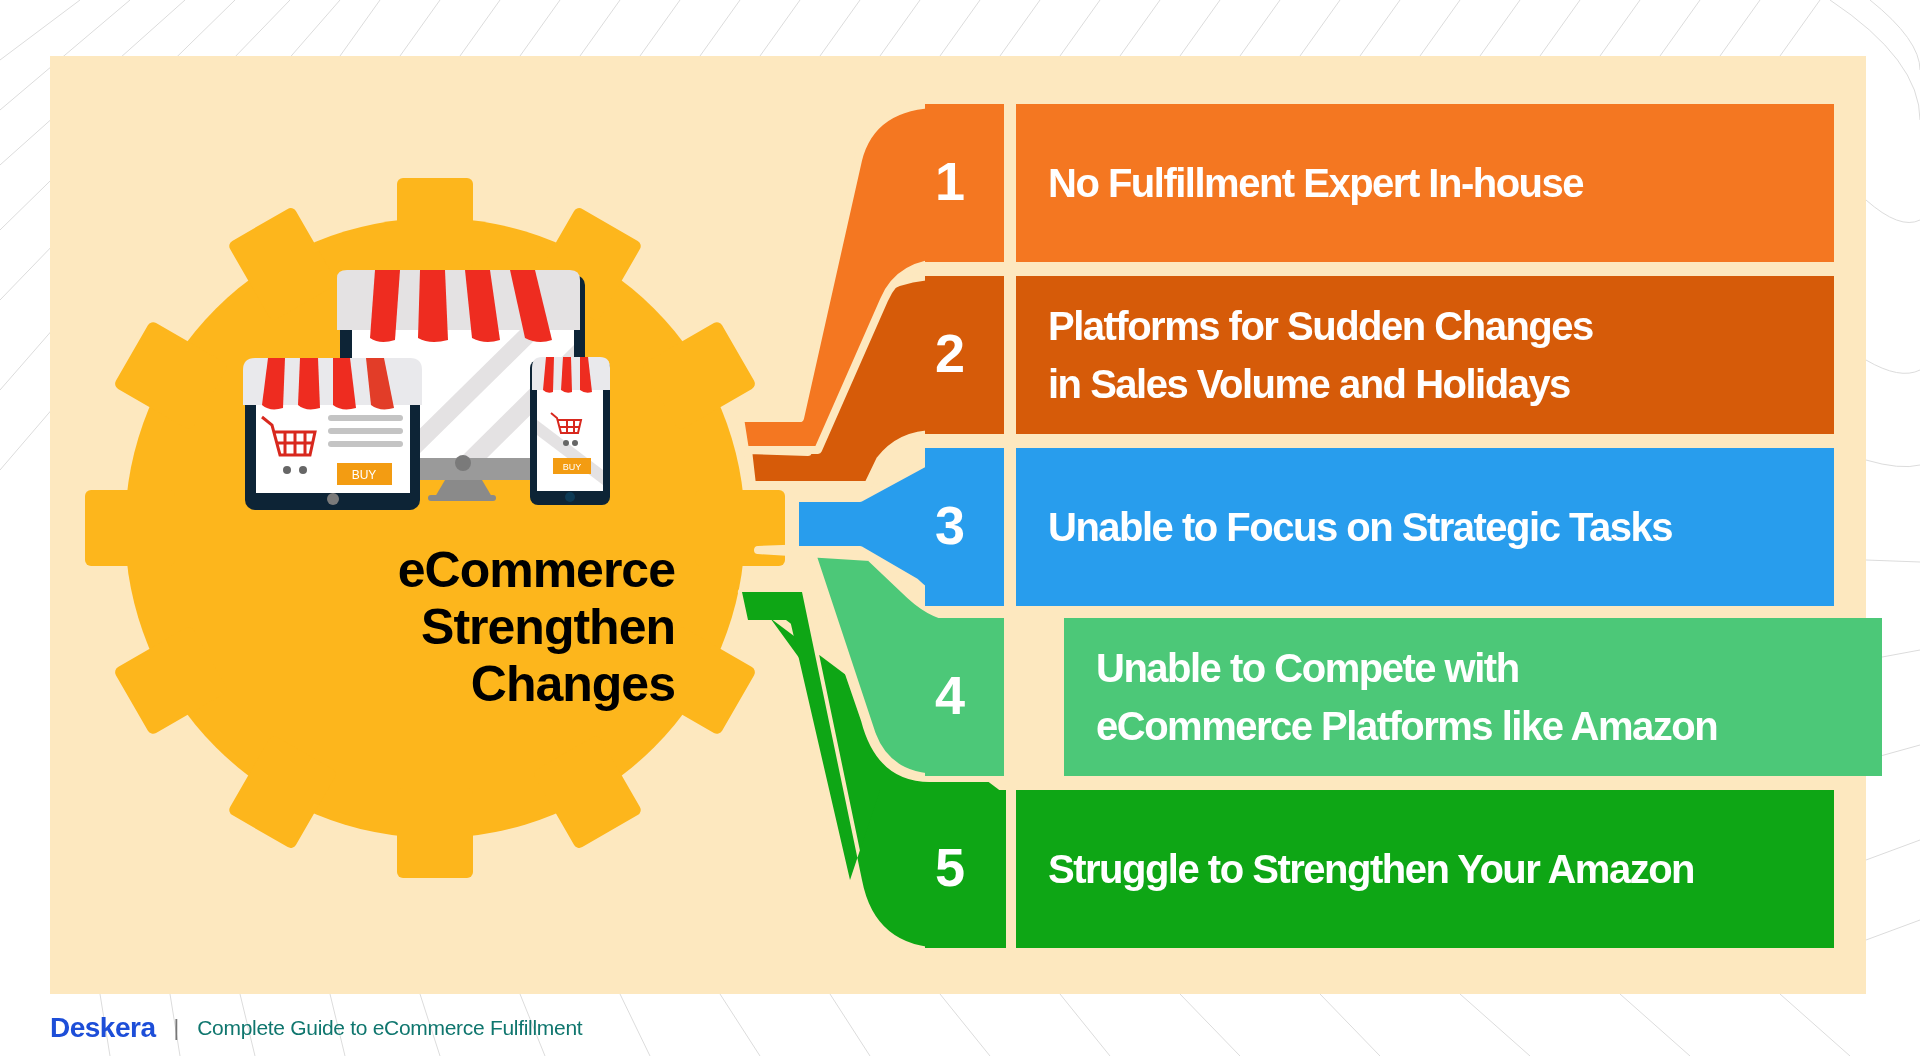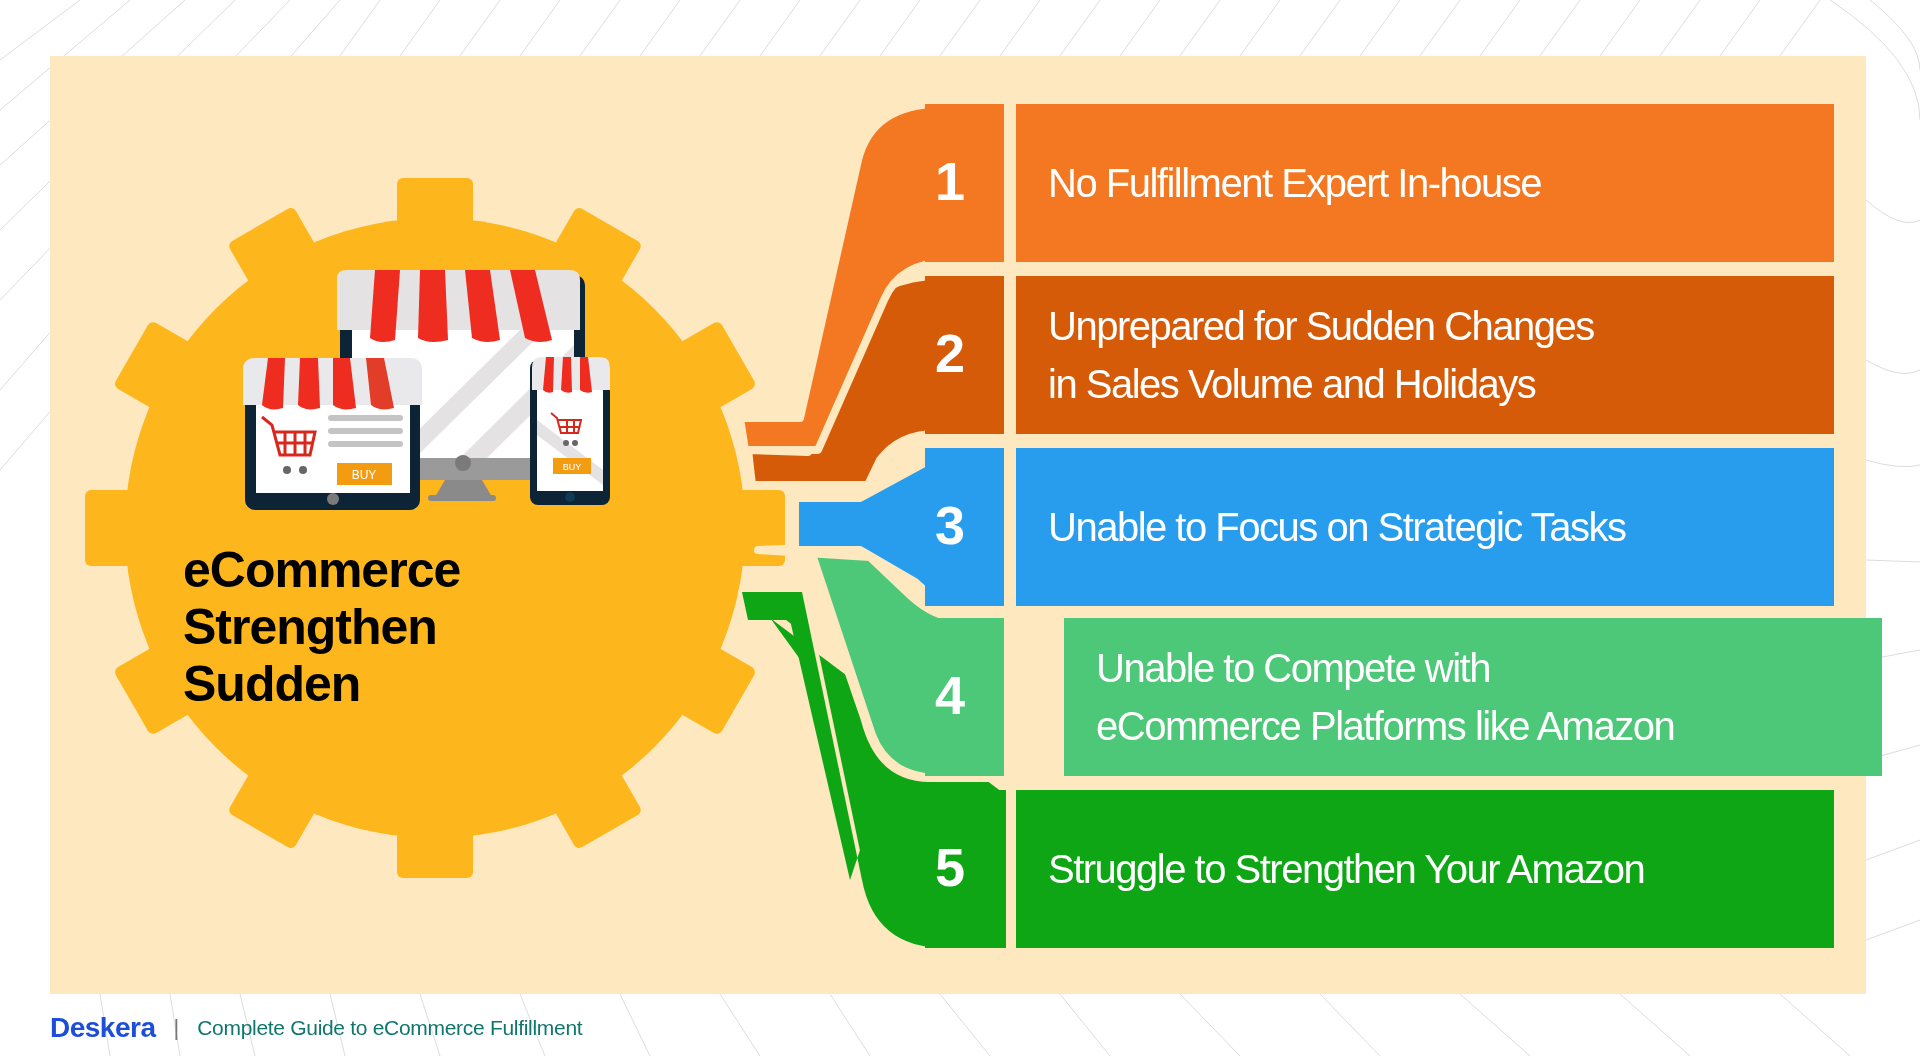--- a/index.html
+++ b/index.html
@@ -8,35 +8,35 @@
     background:#ffffff;
     font-family:"Liberation Sans", sans-serif;
   }
   .bg-lines { position:absolute; left:0; top:0; width:1920px; height:1056px; }
   .panel {
     position:absolute; left:50px; top:56px; width:1816px; height:938px;
     background:#fde8bf;
   }
   .art { position:absolute; left:0; top:0; width:1920px; height:1056px; }
   .gear-title {
-    position:absolute; left:183px; top:542px; width:480px;
-    text-align:left; color:#000; font-weight:700;
+    position:absolute; left:195px; top:542px; width:480px;
+    text-align:right; color:#000; font-weight:700;
     font-size:50px; line-height:57px; letter-spacing:-1px;
   }
   .gear-title span { display:block; }
   .row-num {
     position:absolute; left:900px; width:100px; text-align:center;
     color:#fff; font-weight:700; font-size:54px;
   }
   .row-box {
     position:absolute; left:1016px; width:818px; height:158px;
     display:flex; align-items:center; box-sizing:border-box; padding-left:32px;
   }
   .row-text {
-    color:#fff; font-weight:400; font-size:40px; line-height:58px;
+    color:#fff; font-weight:700; font-size:40px; line-height:58px;
     letter-spacing:-1.5px; white-space:pre-line;
   }
   .footer {
     position:absolute; left:50px; top:1010px; height:36px;
     display:flex; align-items:center;
   }
   .brand { color:#1d4ed8; font-weight:700; font-size:28px; letter-spacing:-0.5px; }
   .sep { color:#777; font-size:22px; margin:0 18px; }
   .guide { color:#0f766e; font-size:21px; letter-spacing:-0.3px; }
 </style>
@@ -209,34 +209,34 @@
         <circle cx="575" cy="443" r="3" fill="#666"></circle>
       <rect x="553" y="458" width="38" height="16" fill="#f39c12"></rect>
       <text x="572" y="470" font-size="9" fill="#fff" text-anchor="middle" font-family="Liberation Sans, sans-serif">BUY</text>
     </g>
   </g>
 </svg>
 
 <div class="gear-title">
   <span>eCommerce</span>
   <span>Strengthen</span>
-  <span>Sudden</span>
+  <span>Changes</span>
 </div>
 
 <div class="row-num" style="top:150px;">1</div>
 <div class="row-num" style="top:322px;">2</div>
 <div class="row-num" style="top:494px;">3</div>
 <div class="row-num" style="top:664px;">4</div>
 <div class="row-num" style="top:836px;">5</div>
 
 <div class="row-box" style="top:104px; background:#f47721;">
   <span class="row-text">No Fulfillment Expert In-house</span>
 </div>
 <div class="row-box" style="top:276px; background:#d65b09;">
-  <span class="row-text">Unprepared for Sudden Changes
+  <span class="row-text">Platforms for Sudden Changes
 in Sales Volume and Holidays</span>
 </div>
 <div class="row-box" style="top:448px; background:#289ded;">
   <span class="row-text">Unable to Focus on Strategic Tasks</span>
 </div>
 <div class="row-box" style="top:618px; background:#4cc878;margin-left:48px;">
   <span class="row-text">Unable to Compete with
 eCommerce Platforms like Amazon</span>
 </div>
 <div class="row-box" style="top:790px; background:#0ea615;">

